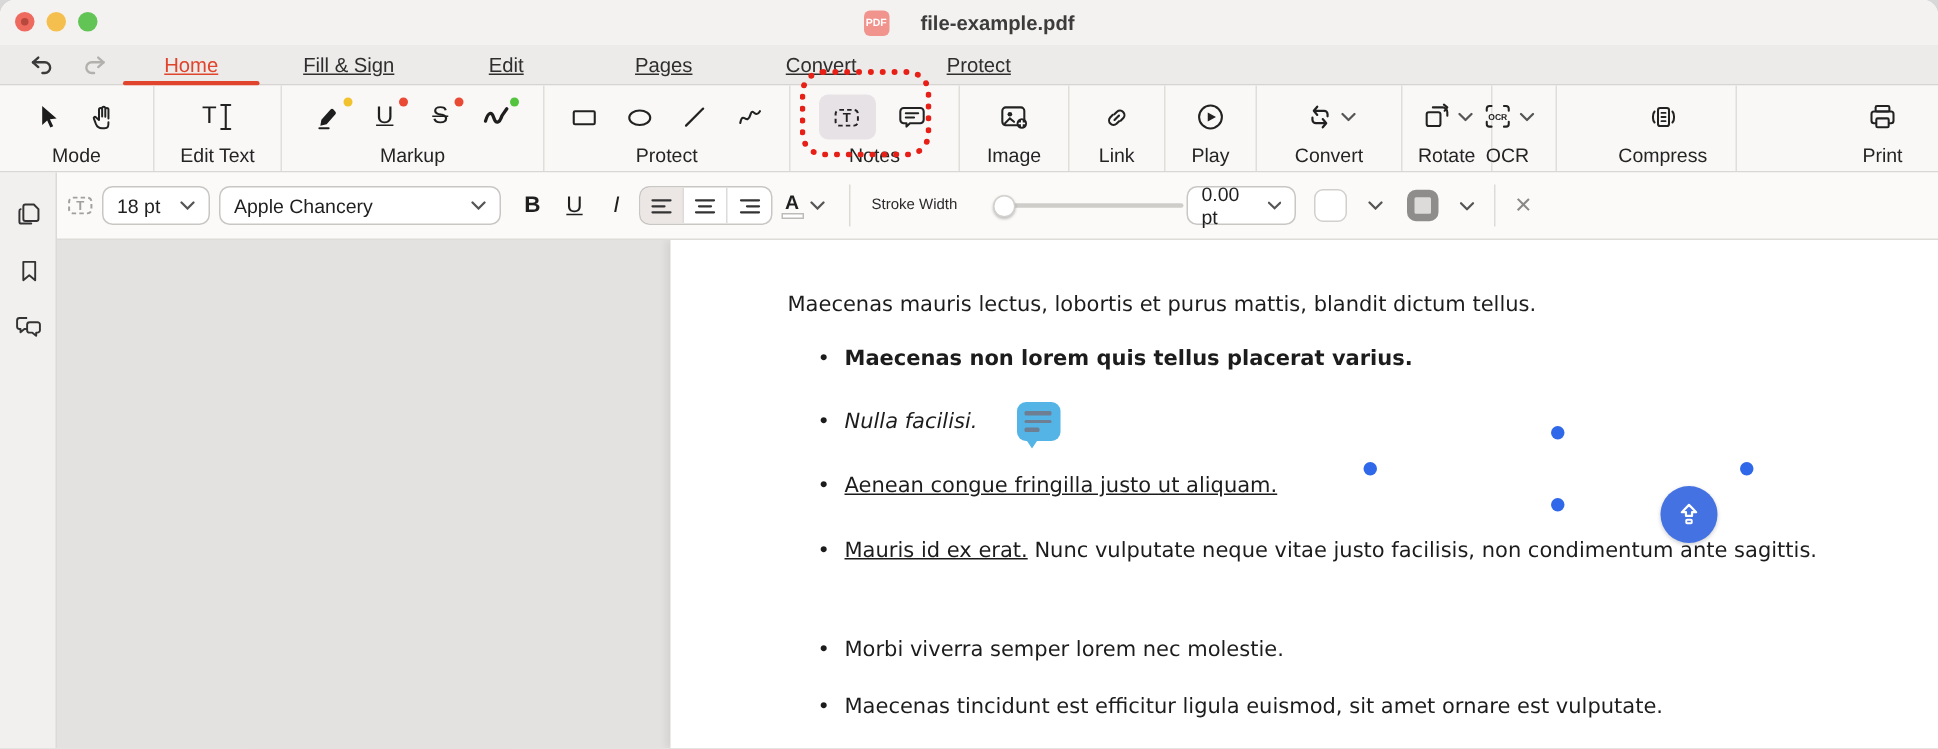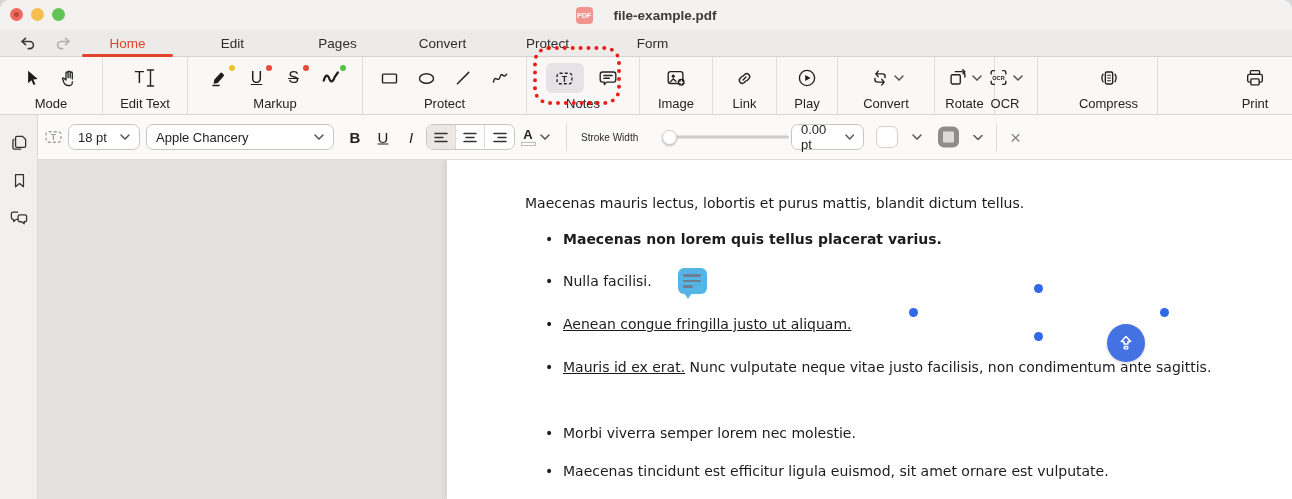--- a/index.html
+++ b/index.html
@@ -18,21 +18,21 @@
   .wintitle{ position:absolute; left:0; right:0; top:0; height:30px; display:flex; align-items:center; justify-content:center; gap:21px;
     font-size:13.5px; font-weight:bold; color:#3c3c3c; }
   .pdficon{ width:17px; height:17px; border-radius:4px; background:#f0948d; color:#fff; font-size:7px; font-weight:bold;
     display:flex; align-items:center; justify-content:center; }
   
   .tabbar{ position:absolute; left:0; top:30px; width:100%; height:27px; background:#edebe9; border-bottom:1px solid #d6d4d1; }
   .history{ position:absolute; left:16px; top:0; height:27px; display:flex; align-items:center; gap:14px; }
   .histbtn{ background:none; border:none; width:22px; height:22px; display:flex; align-items:center; justify-content:center; cursor:pointer; }
   .tabs{ position:absolute; left:75px; top:0; height:27px; display:flex; }
   .tab{ position:relative; width:105px; height:27px; background:none; border:none; font-size:13.5px; color:#2e2e2e;
-    font-family:inherit; display:flex; align-items:center; justify-content:center; cursor:pointer; }
+    font-family:inherit; display:flex; align-items:center; justify-content:center; cursor:pointer;text-decoration:underline; }
   .tab.active{ color:var(--tab-active); }
   .tab.active .tab-underline{ position:absolute; left:7px; right:7px; bottom:0; height:3px; border-radius:2px; background:var(--tab-active); }
   
   .ribbon{ position:absolute; left:0; top:57px; width:100%; height:58px; background:#f9f8f7; border-bottom:1px solid #d9d7d4; }
   .rgroup{ position:absolute; top:0; height:57px; display:flex; flex-direction:column; align-items:center; justify-content:flex-start;
     border-right:1px solid #e0deda; padding-top:5px; }
   .rgroup.last{ border-right:none; }
   .tools{ height:32px; display:flex; align-items:center; justify-content:center; gap:11px; }
   .tool{ position:relative; width:26px; height:26px; background:none; border:none; display:flex; align-items:center; justify-content:center; cursor:pointer; }
   .tool svg{ display:block; }
@@ -70,21 +70,21 @@
   .rail{ position:absolute; left:0; top:115px; bottom:0; width:38px; background:#f2f0ee; border-right:1px solid #dcdad7; }
   .rail .tool{ position:absolute; left:6px; }
   
   .canvas{ position:absolute; left:38px; top:160px; right:0; bottom:0; background:#e3e2e0; overflow:hidden; }
   .page{ position:absolute; left:409px; top:0; right:0; bottom:0; background:#fff; box-shadow:-3px 0 5px rgba(0,0,0,.07); }
   .doc{ position:absolute; color:#1c1c1c; font-family:"DejaVu Sans",sans-serif; font-size:14px; line-height:26px; }
   .doc-intro{ left:487px; top:30px; }
   .bullet-row{ display:flex; width:700px; }
   .bmark{ width:18px; flex:none; }
   .btext{ flex:1; }
-  .b-bold{ font-weight:bold; } .b-italic{ } .b-under{ text-decoration:underline; }
+  .b-bold{ font-weight:bold; } .b-italic{ font-style:italic; } .b-under{ text-decoration:underline; }
   .row-pos-0{ position:absolute; left:507px; top:66px; }
   .row-pos-1{ position:absolute; left:507px; top:108px; }
   .row-pos-2{ position:absolute; left:507px; top:151px; }
   .row-pos-3{ position:absolute; left:507px; top:194px; }
   .row-pos-4{ position:absolute; left:507px; top:260px; }
   .row-pos-5{ position:absolute; left:507px; top:298px; }
   
   .doc-note{ position:absolute; left:640px; top:108px; width:29px; height:26px; background:var(--comment-blue); border-radius:6px;
     display:flex; flex-direction:column; justify-content:center; gap:3px; padding:0 5px; cursor:pointer; }
   .doc-note i{ display:block; height:2.5px; border-radius:1px; background:#6e7f93; }
@@ -135,33 +135,33 @@
             <path d="M19 9.5H9a4.5 4.5 0 0 0 0 9h2" fill="none" stroke="#b3b1ae" stroke-width="2" stroke-linecap="round"></path>
           </svg>
       </button>
     </div>
     <div class="tabs">
       <button class="tab active">
           <span>Home</span>
           <span class="tab-underline"></span>
         </button>
       <button class="tab">
+          <span>Fill &amp; Sign</span>
+        </button>
+      <button class="tab">
           <span>Edit</span>
         </button>
       <button class="tab">
           <span>Pages</span>
         </button>
       <button class="tab">
           <span>Convert</span>
         </button>
       <button class="tab">
           <span>Protect</span>
-        </button>
-      <button class="tab">
-          <span>Form</span>
         </button>
     </div>
   </div>
 
   <div class="ribbon">
 
     <div class="rgroup" style="left:0;width:103px">
       <div class="tools">
         <button class="tool">
           <svg width="21" height="21" viewBox="0 0 24 24">

